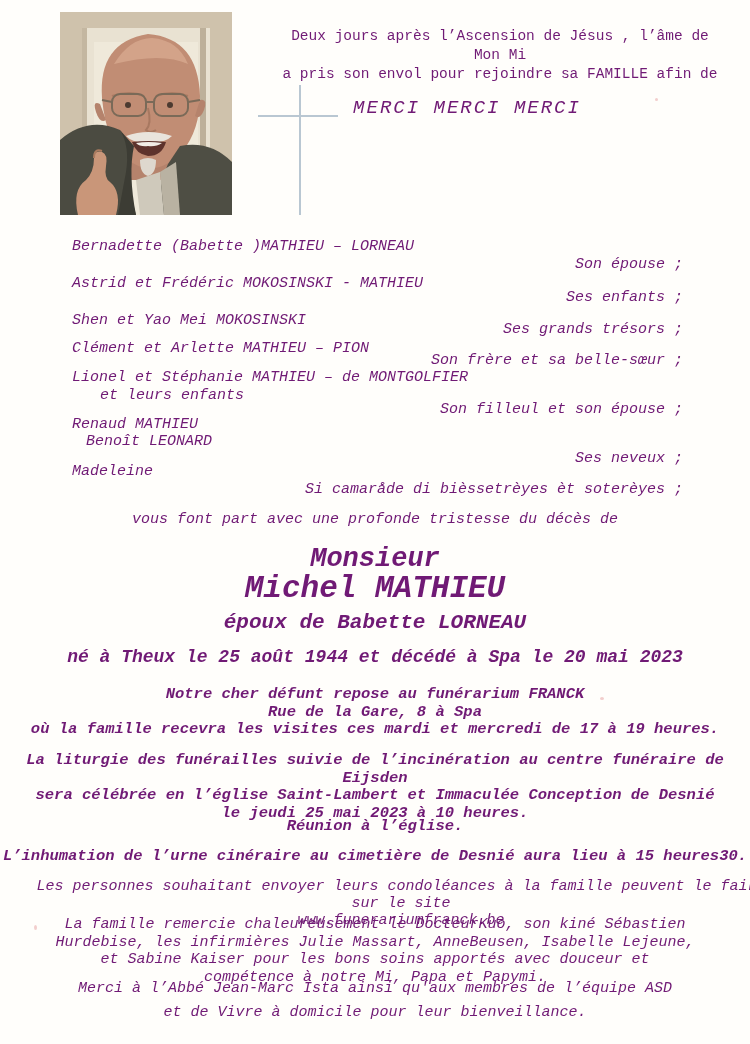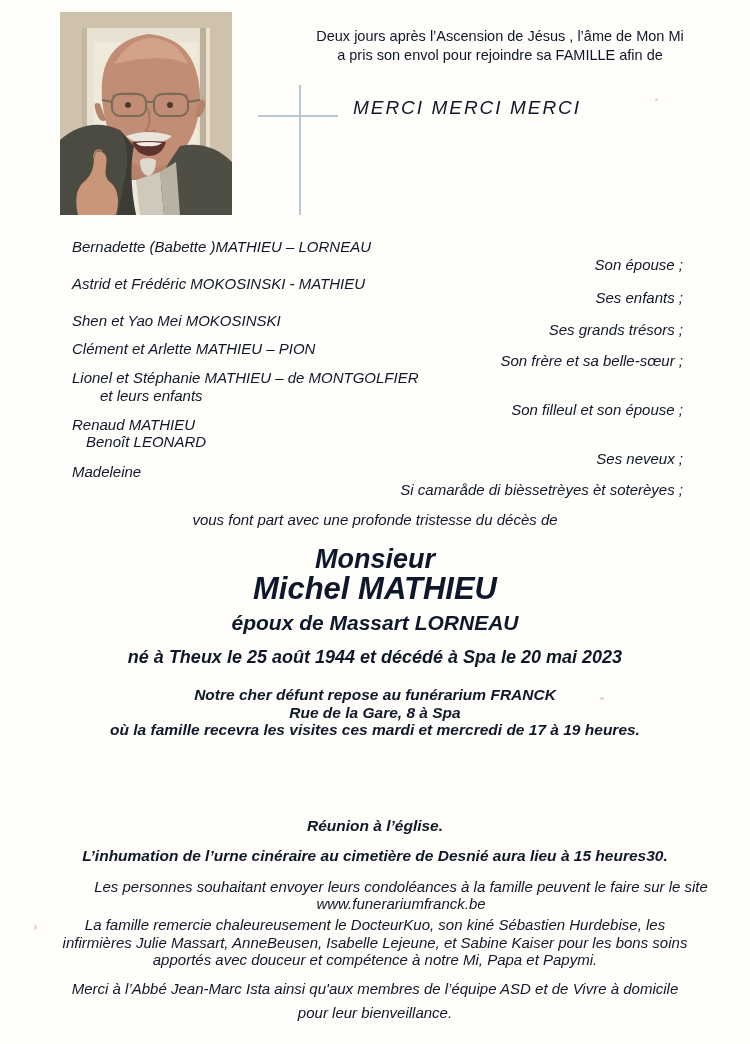--- a/index.html
+++ b/index.html
@@ -1,22 +1,22 @@
 <!DOCTYPE html>
 <html><head>
 <meta charset="utf-8">
 <style>
   html,body{margin:0;padding:0;background:#ffffff;}
   .page{
     position:relative;
     width:750px;height:1044px;
     margin:0 auto;
     background:#fffefb;
-    font-family:Liberation Sans, sans-serif;
-    color:#0f172a;
+    font-family:Liberation Mono, monospace;
+    color:#701a75;
     overflow:hidden;
   }
   .abs{position:absolute;}
   .it{font-style:italic;}
   .bi{font-style:italic;font-weight:bold;}
   .cblock{position:absolute;left:0;width:750px;text-align:center;}
   .intro-block{font-size:14.5px;line-height:19px;}
   .merci{font-size:19px;letter-spacing:2px;font-style:italic;}
   .name-line{position:absolute;font-style:italic;font-size:15px;white-space:nowrap;}
   .role-line{position:absolute;right:67px;font-style:italic;font-size:15px;white-space:nowrap;text-align:right;}
@@ -108,29 +108,34 @@
     <div class="role-line" style="top:321px;">Ses grands trésors ;</div>
     <div class="role-line" style="top:352px;">Son frère et sa belle-sœur ;</div>
     <div class="role-line" style="top:401px;">Son filleul et son épouse ;</div>
     <div class="role-line" style="top:450px;">Ses neveux ;</div>
     <div class="role-line" style="top:481px;">Si  camaråde di bièssetrèyes èt soterèyes ;</div>
   </div>
 
   <div class="cblock it" style="top:511px;font-size:15px;">vous font part avec une profonde tristesse du décès de</div>
   <div class="cblock bi" style="top:537px;font-size:27px;margin-top:7px;">Monsieur</div>
   <div class="cblock bi" style="top:571px;font-size:31px;">Michel MATHIEU</div>
-  <div class="cblock bi" style="top:611px;font-size:21px;">époux de Massart LORNEAU</div>
+  <div class="cblock bi" style="top:611px;font-size:21px;">époux de Babette LORNEAU</div>
   <div class="cblock bi" style="top:647px;font-size:18px;">né à Theux le 25 août 1944 et décédé à Spa le 20 mai 2023</div>
 
   <div class="cblock bi" style="top:686px;font-size:15.5px;line-height:17.5px;">
     <div>Notre cher défunt repose au funérarium FRANCK</div>
     <div>Rue de la Gare, 8 à Spa</div>
     <div>où la famille recevra les visites ces mardi et mercredi de 17 à 19 heures.</div>
   </div>
 
+  <div class="cblock bi" style="top:752px;font-size:15.5px;line-height:17.5px;">
+    <div>La liturgie des funérailles suivie de l’incinération au centre funéraire de Eijsden</div>
+    <div>sera célébrée en l’église Saint-Lambert et Immaculée Conception de Desnié</div>
+    <div>le jeudi 25 mai  2023 à 10 heures.</div>
+  </div>
 
   <div class="cblock bi" style="top:817px;font-size:15.5px;">Réunion à l’église.</div>
 
   <div class="cblock bi" style="top:847px;font-size:15.5px;">L’inhumation de l’urne cinéraire au cimetière de Desnié  aura lieu à 15 heures30.</div>
 
   <div class="cblock it" style="top:878px;font-size:15px;line-height:17px;padding-left:26px;">
     <div>Les personnes souhaitant envoyer leurs condoléances à la famille peuvent le faire sur le site</div>
     <div>www.funerariumfranck.be</div>
   </div>
 

